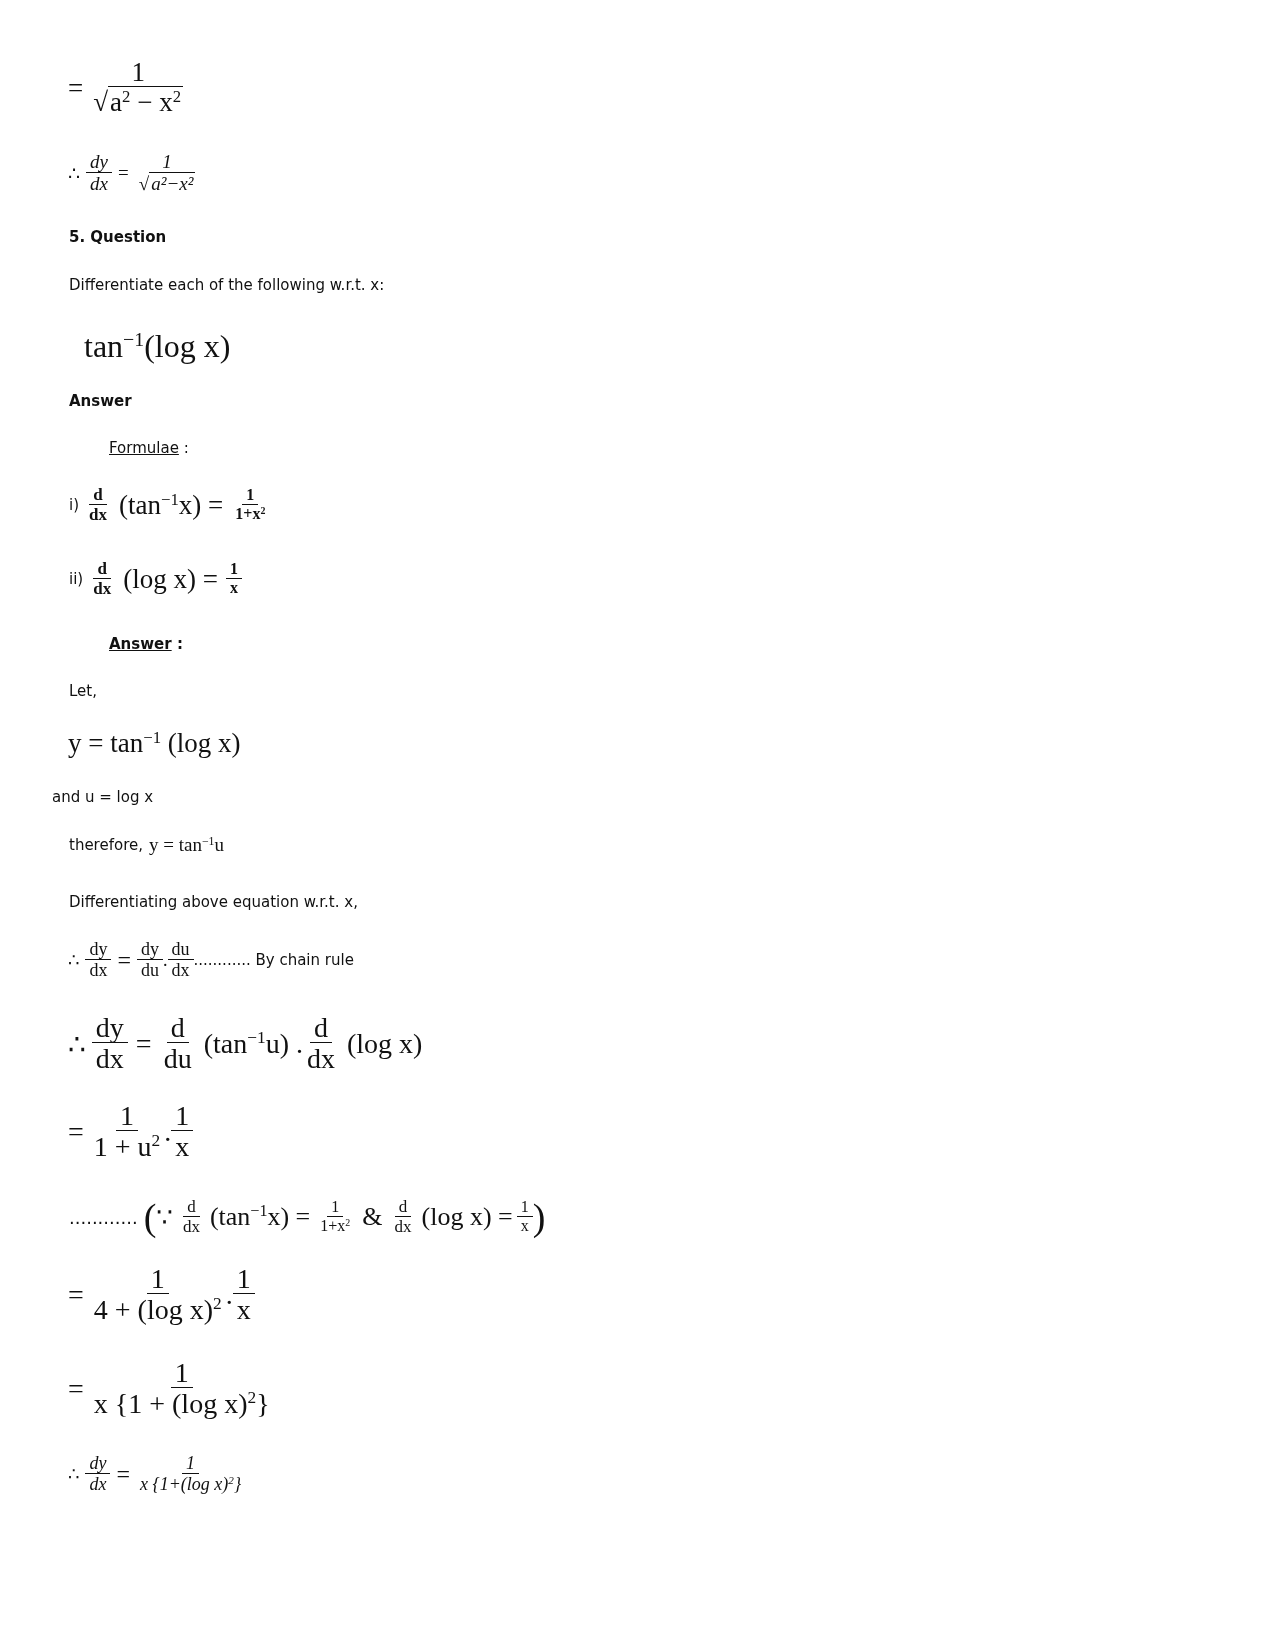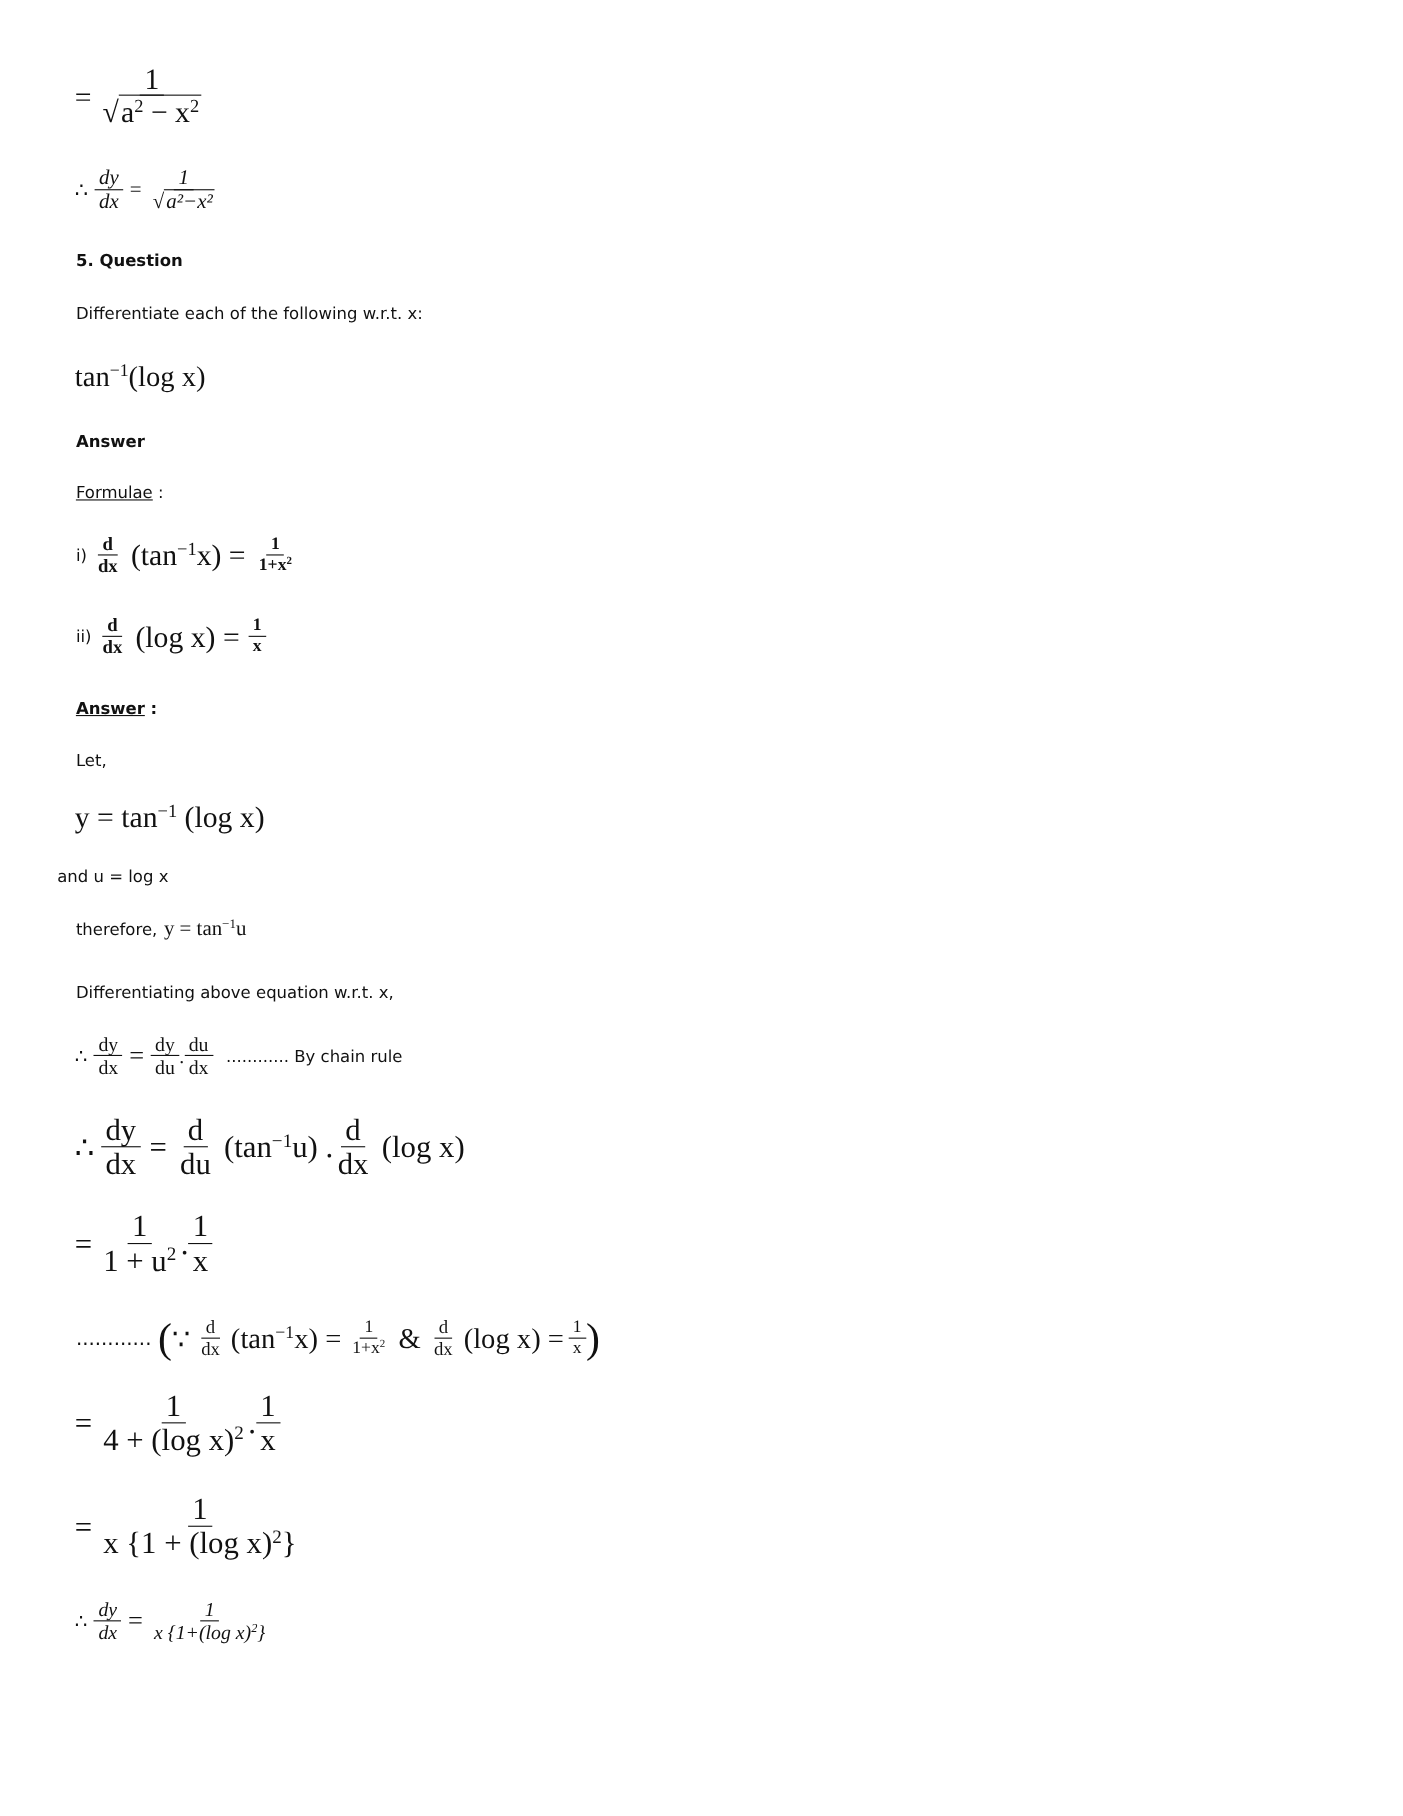--- a/index.html
+++ b/index.html
@@ -1,20 +1,20 @@
 <!DOCTYPE html>
 <html><head>
 <meta charset="utf-8">
 <style>
   html, body { margin: 0; padding: 0; background: #ffffff; }
   body { width: 1275px; height: 1651px; position: relative; overflow: hidden; color: #111; }
   .abs { position: absolute; white-space: nowrap; }
   .sans { font-family: "DejaVu Sans", "Liberation Sans", sans-serif; font-size: 15px; }
   .bold { font-weight: bold; }
-  .ul { text-decoration: underline; }
+  .ul { text-decoration: underline; margin-left: 40px; }
   .serif { font-family: "Liberation Serif", "DejaVu Serif", serif; }
   .ital { font-style: italic; }
   .frac { display: inline-flex; flex-direction: column; align-items: center; vertical-align: middle; }
   .frac > .num { border-bottom: 1.6px solid #111; padding: 0 4px; line-height: 1.05; }
   .frac > .den { padding: 0 4px; line-height: 1.15; }
   .sqrt { display: inline-block; }
   .sqrt .rad { border-top: 1.4px solid #111; padding: 0 2px; }
   sup { font-size: 0.62em; vertical-align: 0.55em; line-height: 0; }
   .row { display: flex; align-items: center; }
   .mr { margin-right: 6px; }
@@ -38,21 +38,21 @@
     </span>
   <span class="mr" style="margin-left:6px">=</span>
   <span class="frac ital">
       <span class="num">1</span>
       <span class="den">√<span class="sqrt"><span class="rad">a²−x²</span></span></span>
     </span>
 </div>
 
 <div class="abs sans bold" style="left:69px; top:228px;">5. Question</div>
 <div class="abs sans" style="left:69px; top:276px;">Differentiate each of the following w.r.t. x:</div>
-<div class="abs serif" style="left:68px; top:328px; font-size:26px;">
+<div class="abs serif" style="left:84px; top:328px; font-size:32px;">
   <span>tan</span><sup>−1</sup><span>(log x)</span>
 </div>
 
 <div class="abs sans bold" style="left:69px; top:392px;">Answer</div>
 
 <div class="abs sans" style="left:69px; top:439px;">
   <span class="ul">Formulae</span> <span>:</span>
 </div>
 
 <div class="abs row" style="left:69px; top:486px;">
@@ -104,21 +104,21 @@
   <span style="font-size:24px; margin:0 6px;">=</span>
   <span class="frac">
       <span class="num">dy</span>
       <span class="den">du</span>
     </span>
   <span>.</span>
   <span class="frac">
       <span class="num">du</span>
       <span class="den">dx</span>
     </span>
-  <span class="sans" style="margin-left:12px;text-align:right;">............ By chain rule</span>
+  <span class="sans" style="margin-left:0;text-align:right;">............ By chain rule</span>
 </div>
 
 <div class="abs row serif" style="left:68px; top:1013px; font-size:28px;">
   <span class="mr">∴</span>
   <span class="frac">
       <span class="num">dy</span>
       <span class="den">dx</span>
     </span>
   <span style="margin:0 8px;">=</span>
   <span class="frac">

